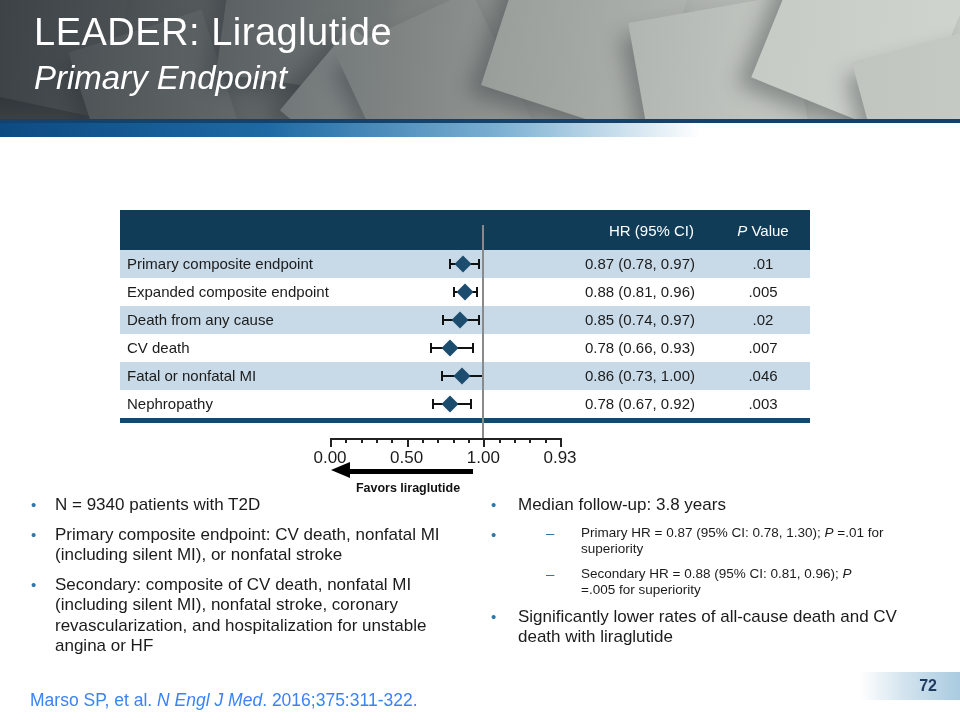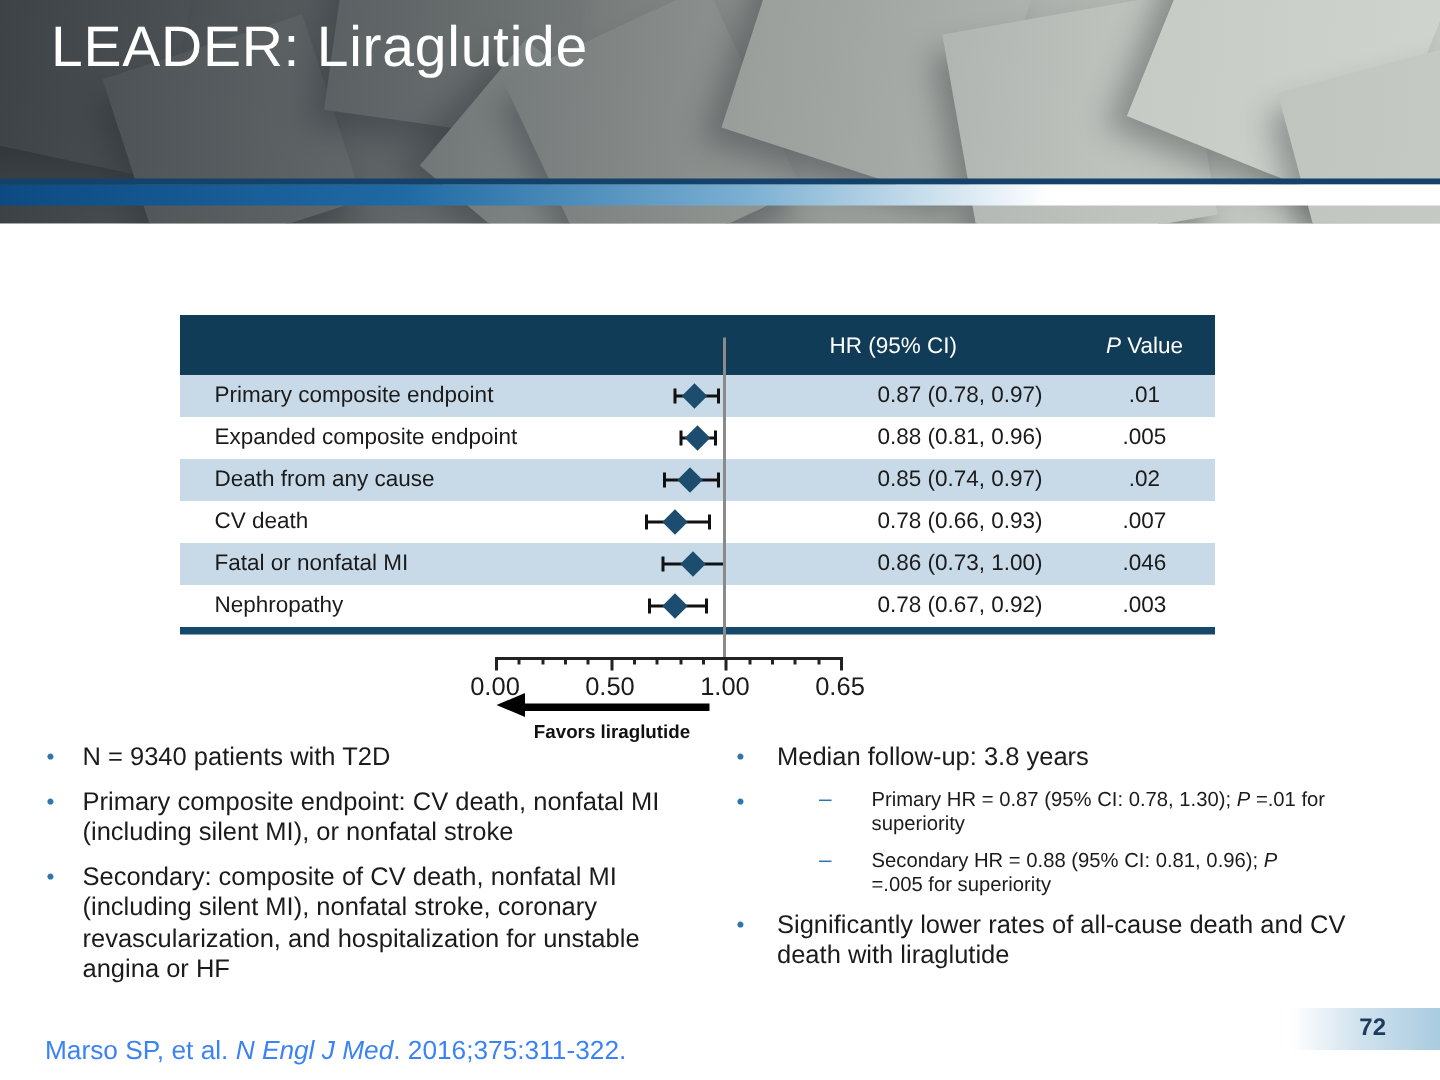--- a/index.html
+++ b/index.html
@@ -1,40 +1,40 @@
 <!DOCTYPE html>
 <html><head>
 <meta charset="utf-8">
 <style>
   html,body { margin:0; padding:0; }
   body { width:960px; height:720px; background:#fff; font-family:"Liberation Sans",sans-serif; }
   #slide { position:absolute; top:0; left:0; width:960px; height:720px; background:#fff; overflow:hidden; }
 
   
-  #banner { position:absolute; top:0; left:0; width:960px; height:149px; overflow:hidden;
+  #banner { position:absolute; top:0; left:0; width:960px; height:123px; overflow:hidden;
             background:linear-gradient(100deg,#838781 0%,#9a9e98 28%,#b3b7b1 58%,#c8ccc6 82%,#ced2cc 100%); }
   .cube { position:absolute; box-shadow:-10px 12px 20px rgba(35,40,46,.38); }
   #banner-overlay { position:absolute; inset:0;
             background:linear-gradient(95deg,rgba(30,36,44,.72) 0%,rgba(38,46,54,.52) 26%,rgba(58,64,70,.28) 52%,rgba(90,95,98,.10) 78%,rgba(120,124,124,.03) 100%); }
   #slide-title { position:absolute; left:34px; top:10px; color:#fff; font-size:38px; font-weight:400; line-height:1.2; letter-spacing:.5px; }
   #slide-subtitle { position:absolute; left:34px; top:58px; color:#fff; font-size:33px; font-style:italic; font-weight:400; line-height:1.2; }
 
   #accent-line { position:absolute; left:0; top:119px; width:960px; height:4px; background:#14426b; }
   #accent-band { position:absolute; left:0; top:123px; width:960px; height:14px;
             background:linear-gradient(90deg,#0d4a82 0%,#1f6aa4 28%,#7cb0d2 52%,#ffffff 73%,#ffffff 100%); }
 
   
   #ftable { position:absolute; left:120px; top:210px; width:690px; height:213px; }
   #fhead { position:absolute; left:0; top:0; width:690px; height:40px; background:#113c58; color:#fff; }
-  .h-hr { position:absolute; left:433px; top:0; width:160px; height:52px; line-height:42px; text-align:left; font-size:15px; }
+  .h-hr { position:absolute; left:414px; top:0; width:160px; height:52px; line-height:42px; text-align:right; font-size:15px; }
   .h-p  { position:absolute; left:600px; top:0; width:86px;  height:40px; line-height:42px; text-align:center; font-size:15px; }
   #fbody { position:absolute; left:0; top:40px; width:690px; }
   .frow { position:relative; width:690px; height:28px; line-height:28px; font-size:15px; color:#1b1b1b; }
   .frow.alt { background:#c8dae8; }
-  .frow .lbl { position:absolute; left:7px; top:0; white-space:nowrap;margin-left:16px; }
+  .frow .lbl { position:absolute; left:7px; top:0; white-space:nowrap; }
   .frow .hrv { position:absolute; left:440px; top:0; width:160px; text-align:center; }
   .frow .pv  { position:absolute; left:600px; top:0; width:86px;  text-align:center; }
   #fbottom { position:absolute; left:0; top:208px; width:690px; height:5px; background:#15496b; }
   #plot-overlay { position:absolute; left:0; top:40px; width:690px; height:168px; }
   .wh   { position:absolute; height:2px; background:#111; }
   .cap  { position:absolute; width:2px; height:10px; background:#111; }
   .diam { position:absolute; width:12px; height:12px; background:#1d4d6e; transform:rotate(45deg); }
 
   
   #refline { position:absolute; left:482px; top:225px; width:2px; height:214px; background:#8a8a8a; }
@@ -55,40 +55,41 @@
   #br .bitem { padding-left:30px; }
   .bdot { position:absolute; left:3px; top:0; color:#2f76ab; font-size:15px; }
   .sitem { position:relative; padding-left:93px; margin-bottom:8px; font-size:13.5px; line-height:16.5px;
            color:#1b1b1b; white-space:pre-line; }
   .sdash { position:absolute; left:58px; top:0; color:#2f76ab; font-size:15px; }
 
   
   #citation { position:absolute; left:30px; top:690px; font-size:17.5px; color:#3b82f6; }
   #pagebadge { position:absolute; left:860px; top:672px; width:100px; height:28px; line-height:28px;
                background:linear-gradient(90deg,rgba(255,255,255,0) 0%,#d2e3ee 45%,#a9cbe0 100%);
-               text-align:right; padding-right:36px; box-sizing:border-box;
+               text-align:right; padding-right:23px; box-sizing:border-box;
                font-size:16px; font-weight:bold; color:#1e3a5f; }
 </style>
 </head>
 <body>
 
 <div id="slide">
 
   <div id="banner">
     <div class="cube" style="left:-30px;top:-45px;width:150px;height:150px;background:#8e928c;transform:rotate(12deg);"></div>
     <div class="cube" style="left:85px;top:28px;width:140px;height:130px;background:#a4a8a2;transform:rotate(-18deg);"></div>
     <div class="cube" style="left:225px;top:-55px;width:160px;height:140px;background:#9da19b;transform:rotate(8deg);"></div>
     <div class="cube" style="left:300px;top:55px;width:130px;height:110px;background:#b7bbb5;transform:rotate(40deg);"></div>
     <div class="cube" style="left:360px;top:15px;width:150px;height:150px;background:#b0b4ae;transform:rotate(-25deg);"></div>
     <div class="cube" style="left:500px;top:-35px;width:170px;height:150px;background:#c0c4be;transform:rotate(18deg);"></div>
     <div class="cube" style="left:640px;top:8px;width:160px;height:150px;background:#cbcfc9;transform:rotate(-10deg);"></div>
     <div class="cube" style="left:775px;top:-45px;width:170px;height:160px;background:#d3d7d1;transform:rotate(22deg);"></div>
     <div class="cube" style="left:865px;top:42px;width:140px;height:120px;background:#c8ccc6;transform:rotate(-15deg);"></div>
     <div id="banner-overlay"></div>
     <div id="slide-title">LEADER: Liraglutide</div>
+    <div id="slide-subtitle">Primary Endpoint</div>
   </div>
   <div id="accent-line"></div>
   <div id="accent-band"></div>
 
   <div id="ftable">
     <div id="fhead">
       <span class="h-hr">HR (95% CI)</span>
       <span class="h-p"><i>P</i><span> Value</span></span>
     </div>
     <div id="fbody">
@@ -167,21 +168,21 @@
       <div class="tick" style="left: 468px; top: 438px; height: 5px;"></div>
       <div class="tick" style="left: 483.333px; top: 438px; height: 9px;"></div>
       <div class="tick" style="left: 498.667px; top: 438px; height: 5px;"></div>
       <div class="tick" style="left: 514px; top: 438px; height: 5px;"></div>
       <div class="tick" style="left: 529.333px; top: 438px; height: 5px;"></div>
       <div class="tick" style="left: 544.667px; top: 438px; height: 5px;"></div>
       <div class="tick" style="left: 560px; top: 438px; height: 9px;"></div>
       <div class="ticklab" style="left: 300px; top: 448px;">0.00</div>
       <div class="ticklab" style="left: 376.667px; top: 448px;">0.50</div>
       <div class="ticklab" style="left: 453.333px; top: 448px;">1.00</div>
-      <div class="ticklab" style="left: 530px; top: 448px;">0.65</div>
+      <div class="ticklab" style="left: 530px; top: 448px;">0.93</div>
     </div>
 
   <div id="arrow-head"></div>
   <div id="arrow-shaft"></div>
   <div id="favors-label">Favors liraglutide</div>
 
   <div id="bl">
       <div class="bitem"><div class="bdot">•</div><span>N = 9340 patients with T2D</span></div>
       <div class="bitem"><div class="bdot">•</div><span>Primary composite endpoint: CV death, nonfatal MI (including silent MI), or nonfatal stroke</span></div>
       <div class="bitem"><div class="bdot">•</div><span>Secondary: composite of CV death, nonfatal MI (including silent MI), nonfatal stroke, coronary revascularization, and hospitalization for unstable angina or HF</span></div>

